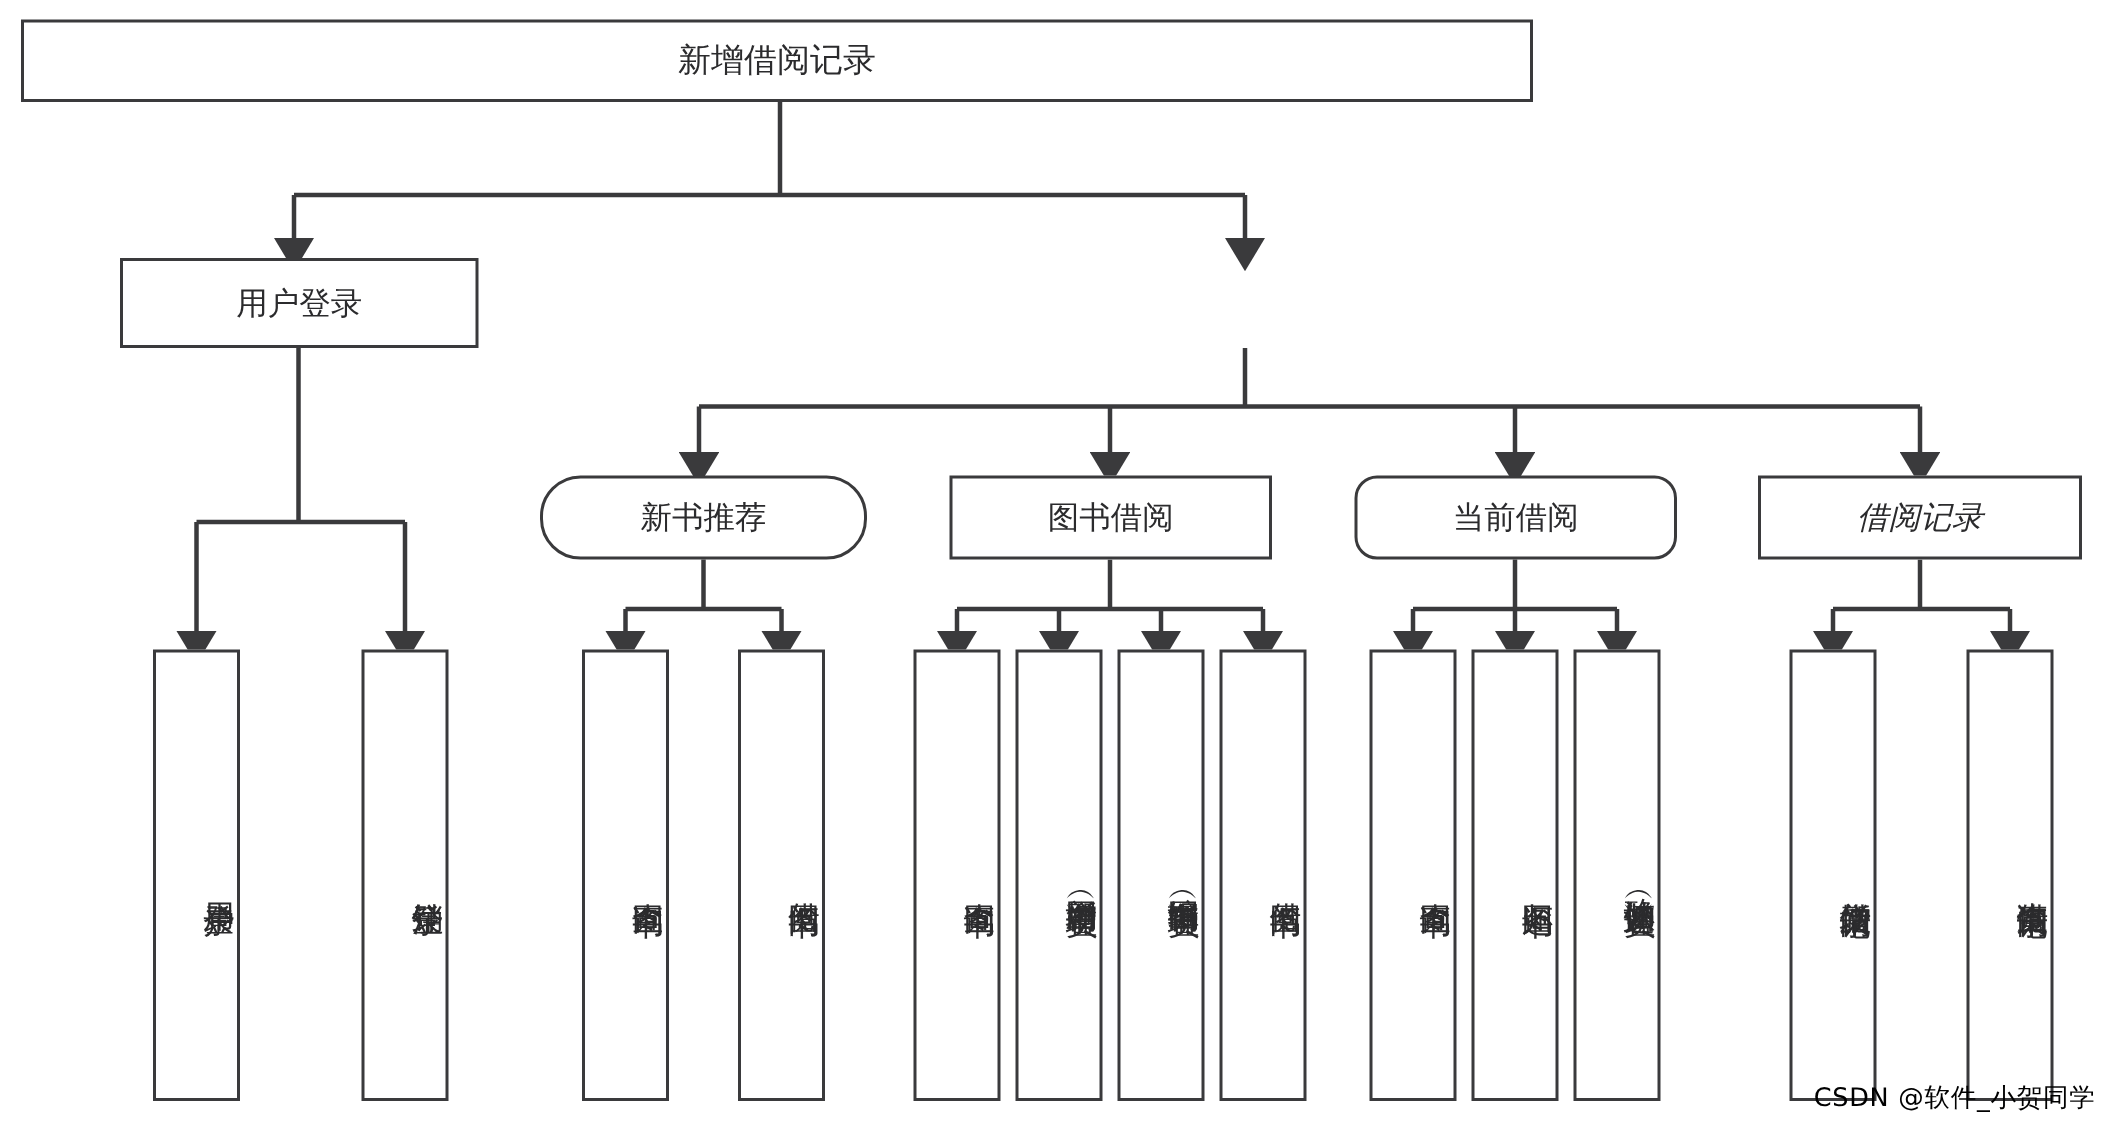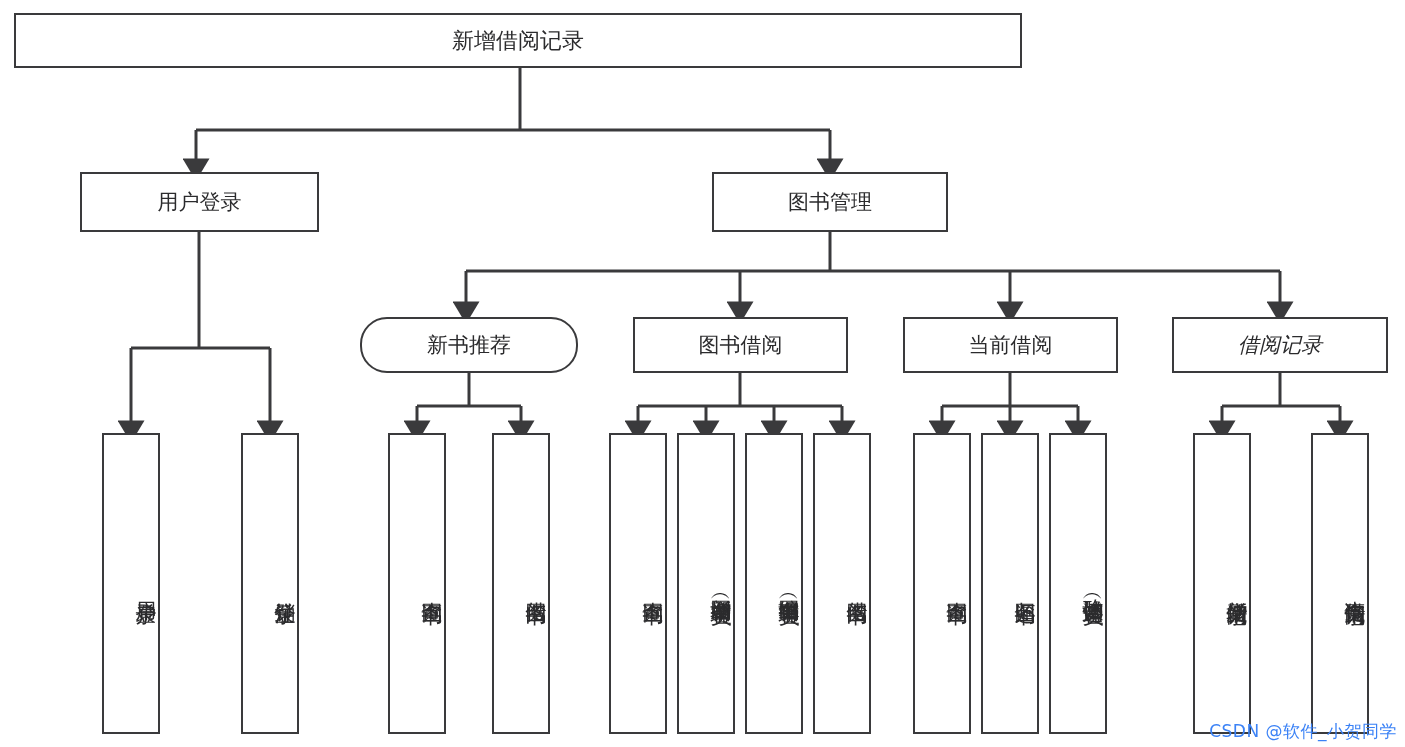--- a/index.html
+++ b/index.html
@@ -52,21 +52,21 @@
   .node.v .vtext {
     writing-mode: vertical-rl;
     text-orientation: upright;
     display: block;
   }
   #watermark {
     position: absolute;
     right: 8px;
     bottom: 4px;
     font-size: 17px;
-    color: #3b82f6;
+    color: #000000;
     font-family: "DejaVu Sans", "Liberation Sans", sans-serif;
     white-space: nowrap;
     letter-spacing: 0.5px;
   }
 </style>
 </head>
 <body>
 
 <div id="canvas">
 
@@ -120,31 +120,28 @@
     </g>
   </svg>
 
   <div class="node root" style="left:14px; top:13px; width:1008px; height:55px;">
     <span>新增借阅记录</span>
   </div>
 
   <div class="node h" style="left:80px; top:172px; width:239px; height:60px;">
     <span>用户登录</span>
   </div>
-  <div class="node h" style="left:712px; top:172px; width:236px; height:60px;">
-    <span>图书管理</span>
-  </div>
 
   <div class="node h" style="left:360px; top:317px; width:218px; height:56px;border-radius:27px;">
     <span>新书推荐</span>
   </div>
   <div class="node h" style="left:633px; top:317px; width:215px; height:56px;text-align:right;">
     <span>图书借阅</span>
   </div>
-  <div class="node h" style="left:903px; top:317px; width:215px; height:56px;">
+  <div class="node h" style="left:903px; top:317px; width:215px; height:56px;border-radius:15px;">
     <span>当前借阅</span>
   </div>
   <div class="node h" style="left:1172px; top:317px; width:216px; height:56px;font-style:italic;">
     <span>借阅记录</span>
   </div>
 
   <div class="node v" style="left:102px; top:433px; width:58px; height:301px;">
     <span class="vtext">用户登录</span>
   </div>
   <div class="node v" style="left:241px; top:433px; width:58px; height:301px;">

